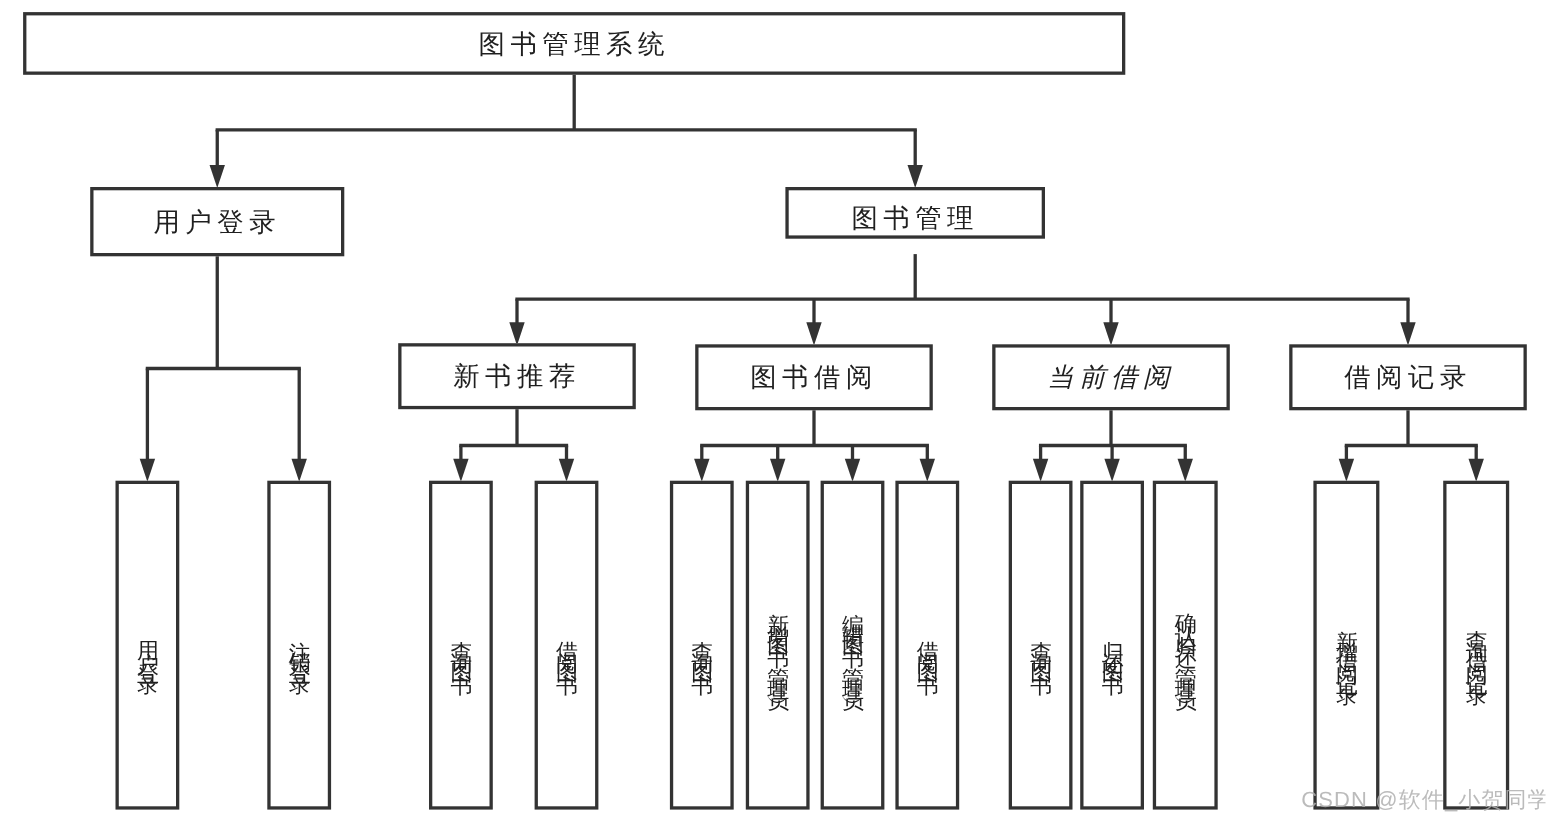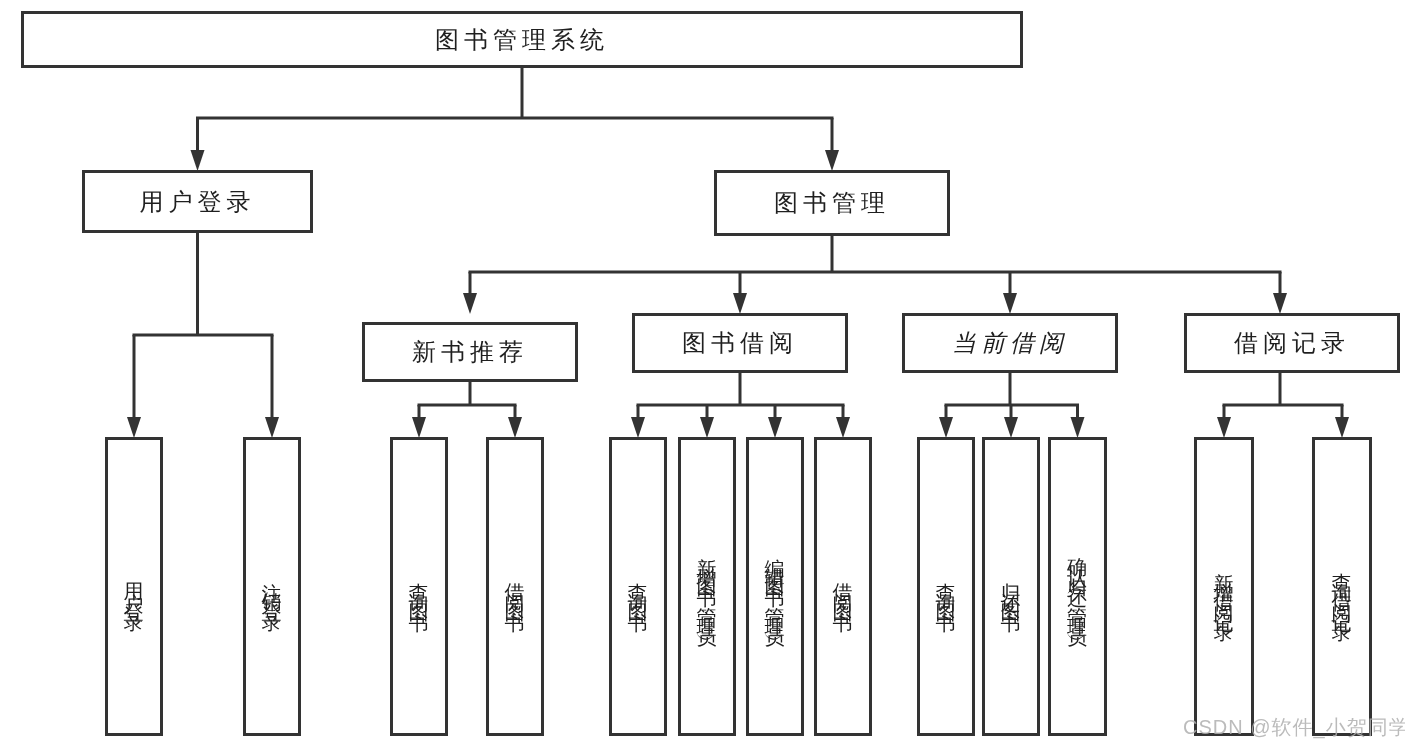--- a/index.html
+++ b/index.html
@@ -118,33 +118,33 @@
       <line x1="1342" y1="405" x2="1342" y2="422"></line>
       <polygon points="1342,438 1335,417 1349,417"></polygon>
     </svg>
   <div id="nodes">
       <div class="node horizontal" style="left: 21px; top: 11px; width: 1002px; height: 57px;">
         <span class="label">图书管理系统</span>
       </div>
       <div class="node horizontal" style="left: 82px; top: 170px; width: 231px; height: 63px;">
         <span class="label">用户登录</span>
       </div>
-      <div class="node horizontal" style="left: 714px; top: 170px; width: 236px; height: 66px;">
+      <div class="node horizontal" style="left: 714px; top: 170px; width: 236px; height: 47px; align-items: flex-end;">
         <span class="label">图书管理</span>
       </div>
-      <div class="node horizontal" style="left: 362px; top: 322px; width: 216px; height: 60px;">
+      <div class="node horizontal" style="left: 362px; top: 312px; width: 216px; height: 60px;">
         <span class="label">新书推荐</span>
       </div>
       <div class="node horizontal" style="left: 632px; top: 313px; width: 216px; height: 60px;">
         <span class="label">图书借阅</span>
       </div>
       <div class="node horizontal" style="left: 902px; top: 313px; width: 216px; height: 60px; font-style: italic;">
         <span class="label">当前借阅</span>
       </div>
-      <div class="node horizontal" style="left: 1172px; top: 313px; width: 216px; height: 60px; margin-left: 12px;">
+      <div class="node horizontal" style="left: 1172px; top: 313px; width: 216px; height: 60px;">
         <span class="label">借阅记录</span>
       </div>
       <div class="node vertical" style="left: 105px; top: 437px; width: 58px; height: 299px;">
         <span class="label">用户登录</span>
       </div>
       <div class="node vertical" style="left: 243px; top: 437px; width: 58px; height: 299px;">
         <span class="label">注销登录</span>
       </div>
       <div class="node vertical" style="left: 390px; top: 437px; width: 58px; height: 299px;">
         <span class="label">查询图书</span>

